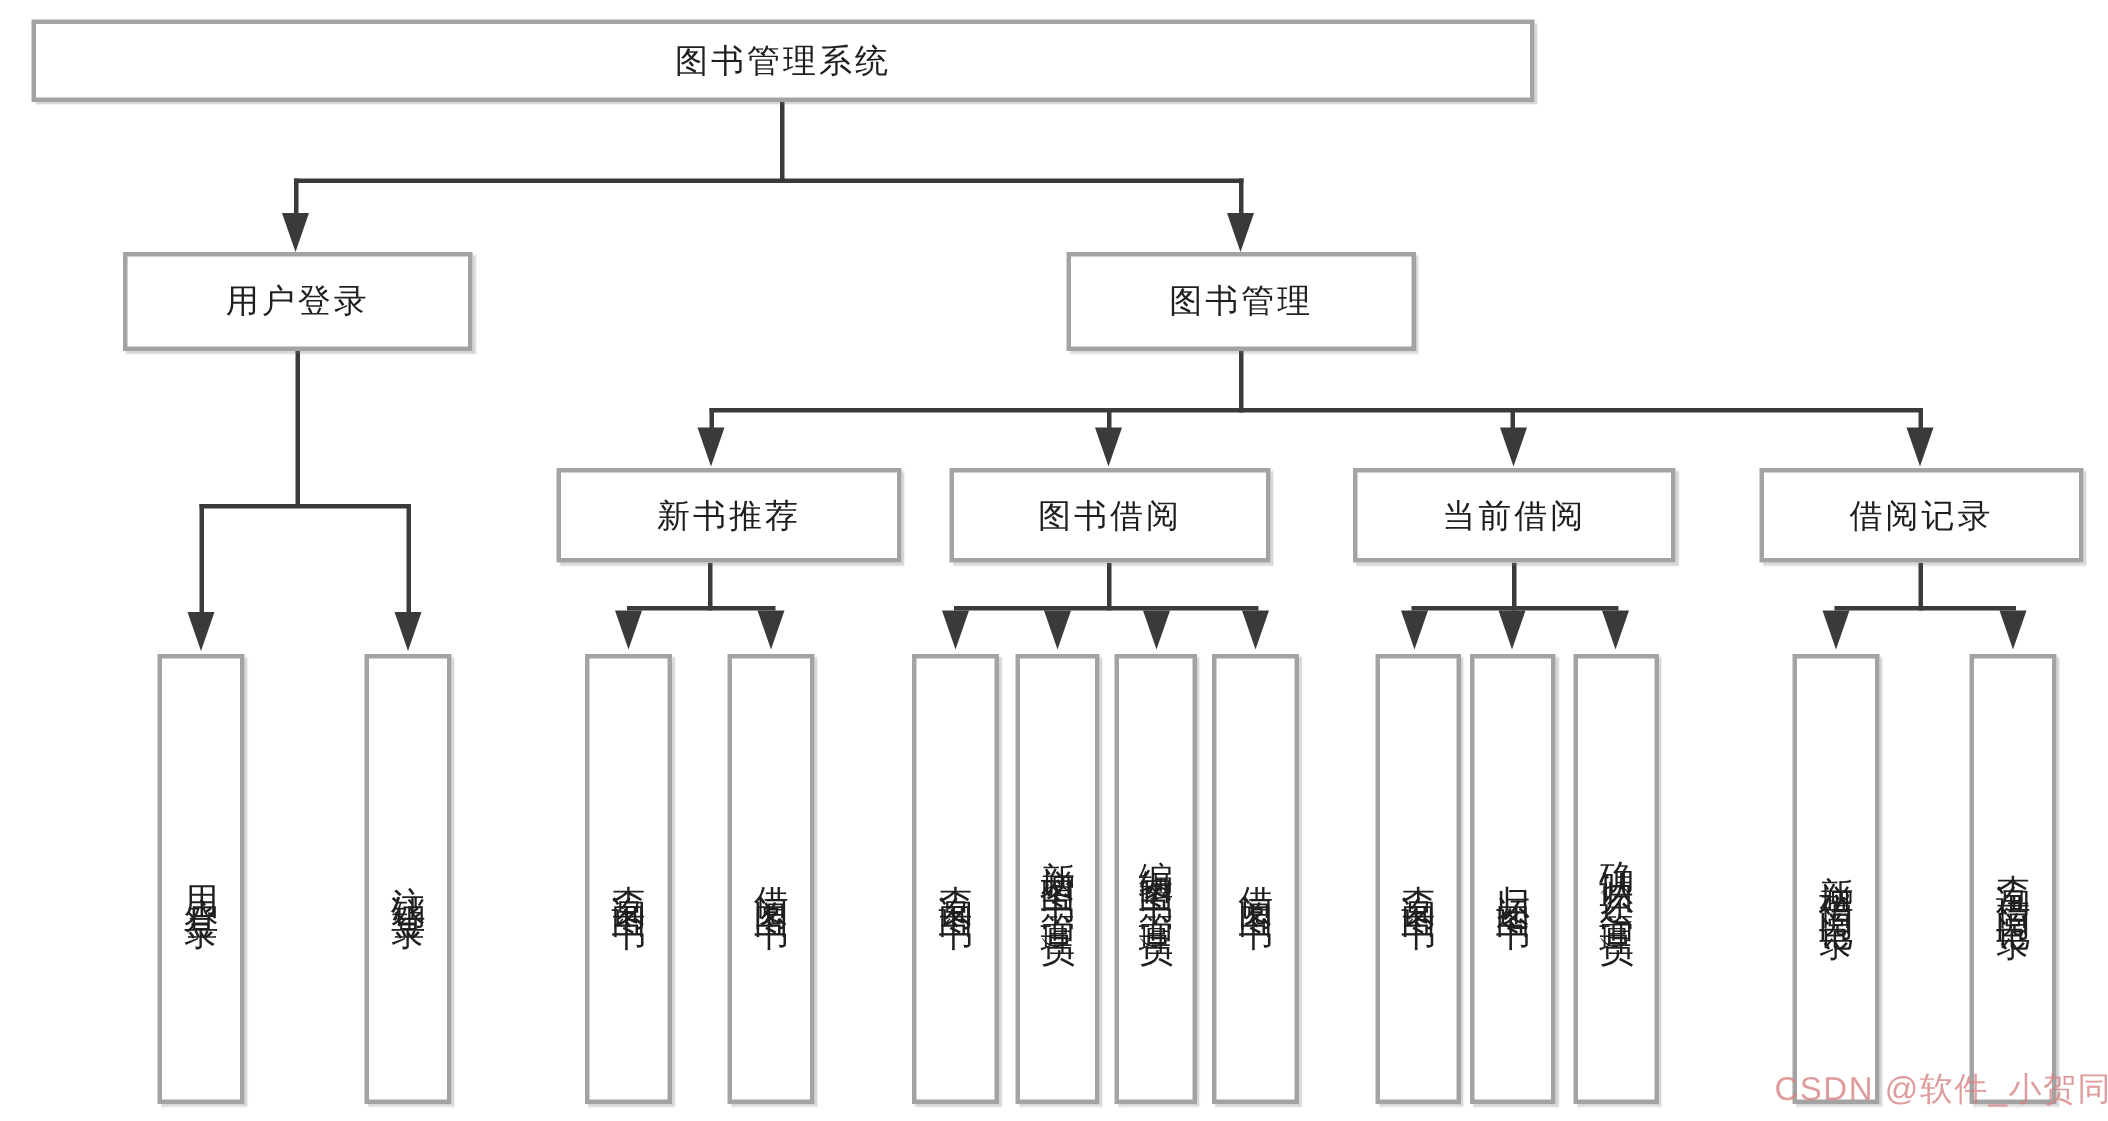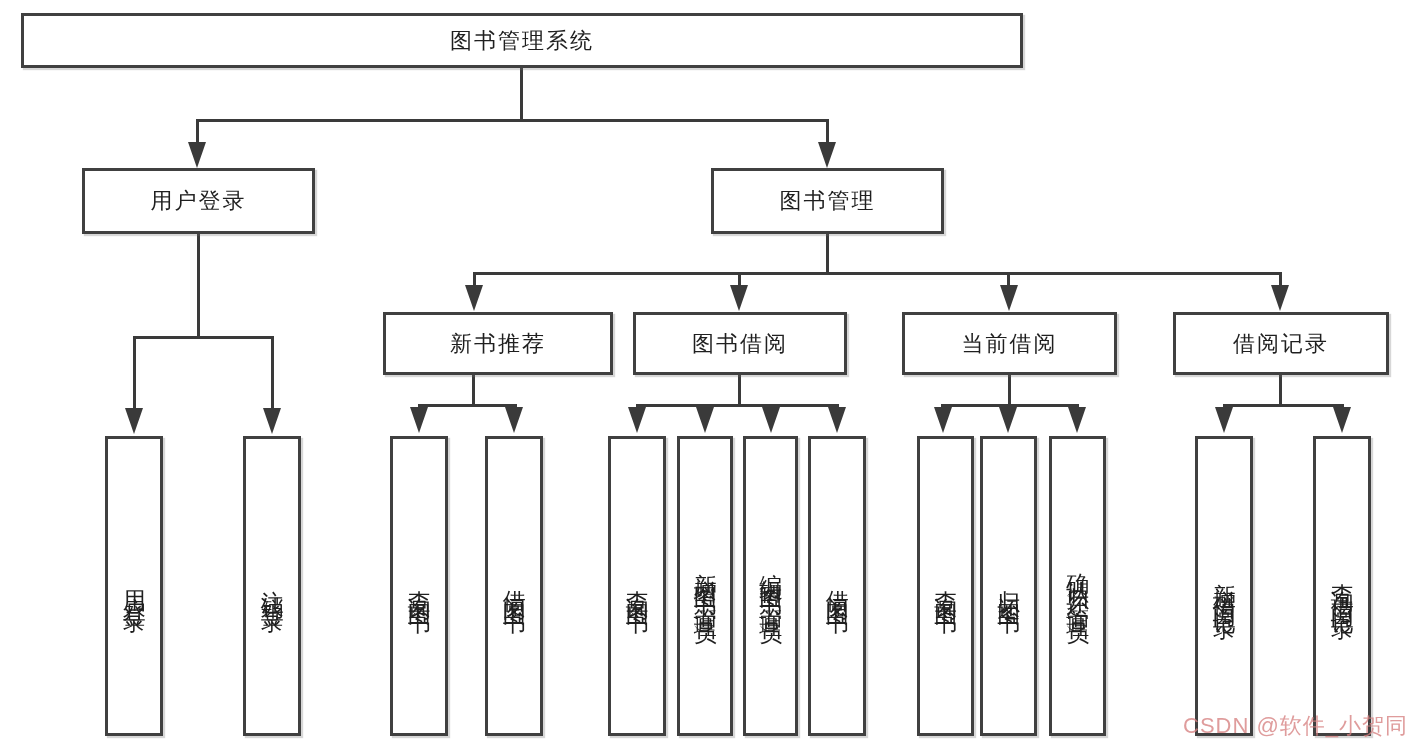--- a/index.html
+++ b/index.html
@@ -2,21 +2,21 @@
 <html><head>
 <meta charset="utf-8">
 <style>
   html,body{margin:0;padding:0;background:#ffffff;}
   .canvas{
     position:relative;width:1405px;height:747px;background:#ffffff;
     font-family:"Liberation Sans",sans-serif;overflow:hidden;
   }
   .box{
     position:absolute;box-sizing:border-box;background:#ffffff;
-    border:3px solid #404040;
+    border:3px solid #a3a3a3;
     display:flex;align-items:center;justify-content:center;
     box-shadow:2px 2px 1px rgba(110,110,110,0.28);
   }
   .box .lbl{
     font-size:22px;color:#1f1f1f;letter-spacing:2px;white-space:nowrap;
   }
   .vbox .lbl{
     writing-mode:vertical-rl;text-orientation:mixed;
     font-size:23px;letter-spacing:7px;line-height:1.1;white-space:nowrap;
   }
@@ -89,21 +89,21 @@
     <span class="lbl">图书管理系统</span>
   </div>
 
   <div class="box" style="left:82px;top:168px;width:233px;height:66px">
     <span class="lbl">用户登录</span>
   </div>
   <div class="box" style="left:711px;top:168px;width:233px;height:66px">
     <span class="lbl">图书管理</span>
   </div>
 
-  <div class="box" style="left:383px;top:312px;width:230px;height:63px">
+  <div class="box" style="left:371px;top:312px;width:230px;height:63px">
     <span class="lbl">新书推荐</span>
   </div>
   <div class="box" style="left:633px;top:312px;width:214px;height:63px">
     <span class="lbl">图书借阅</span>
   </div>
   <div class="box" style="left:1173px;top:312px;width:216px;height:63px">
     <span class="lbl">借阅记录</span>
   </div>
   <div class="box" style="left:902px;top:312px;width:215px;height:63px">
     <span class="lbl">当前借阅</span>

